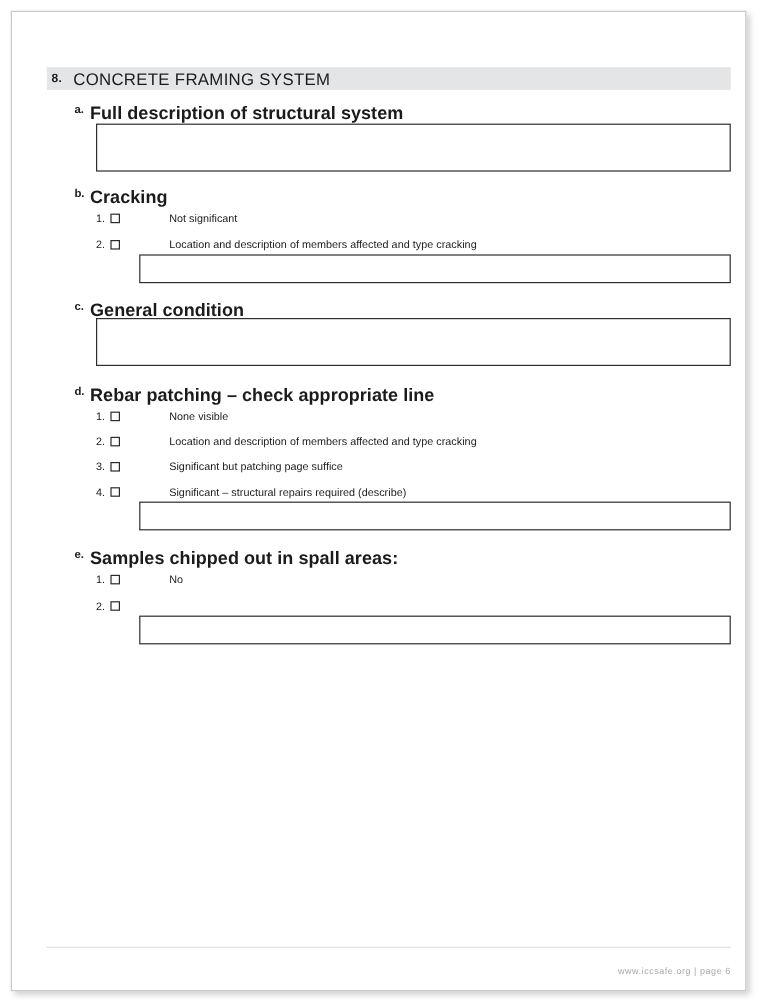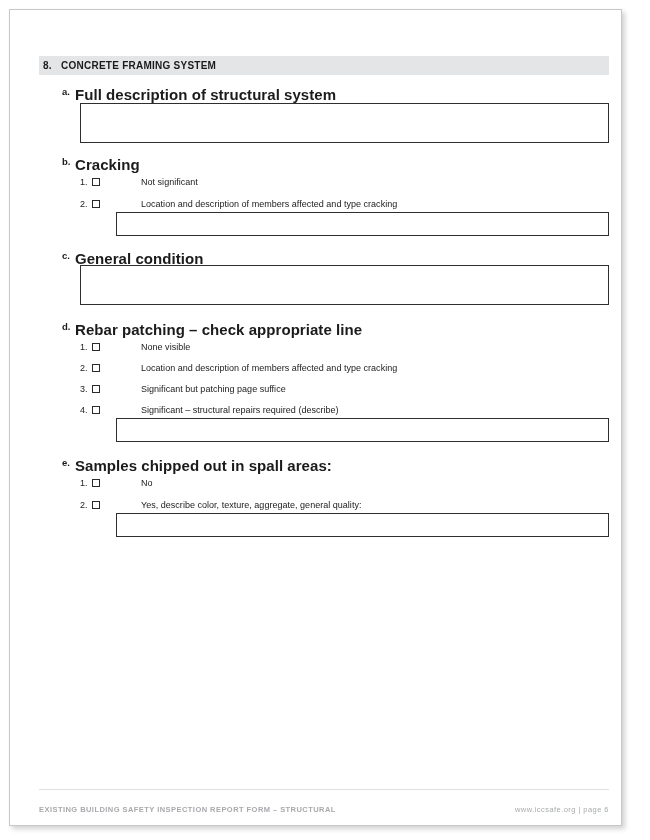--- a/index.html
+++ b/index.html
@@ -50,22 +50,22 @@
   .section-num {
     width: 22px;
     padding-left: 4px;
     font-size: 10px;
     font-weight: bold;
     color: #1b1b1b;
     letter-spacing: 0.1px;
     box-sizing: border-box;
   }
   .section-title {
-    font-size: 10px;
-    font-weight: bold;
+    font-size: 14px;
+    font-weight: normal;
     color: #1b1b1b;
     letter-spacing: 0.25px;
   }
 
   
   .item {
     position: absolute;
     left: 23px;
     display: flex;
     align-items: flex-start;
@@ -224,22 +224,20 @@
       <span class="item-label">Samples chipped out in spall areas:</span>
     </div>
     <div class="subitem" style="top:468px;">
       <span class="subitem-num">1.</span>
       <span class="cbox"></span>
       <span class="subitem-label">No</span>
     </div>
     <div class="subitem" style="top:490px;">
       <span class="subitem-num">2.</span>
       <span class="cbox"></span>
-      <span class="subitem-label">Yes, describe color, texture, aggregate, general quality:</span>
     </div>
     <div class="entrybox" style="left:77px; top:503px; width:493px; height:24px;"></div>
 
     <div class="footer-line"></div>
-    <div class="footer-left">EXISTING BUILDING SAFETY INSPECTION REPORT FORM – STRUCTURAL</div>
     <div class="footer-right">www.iccsafe.org  |  page 6</div>
 
   </div>
 </div>
 
 </body></html>

